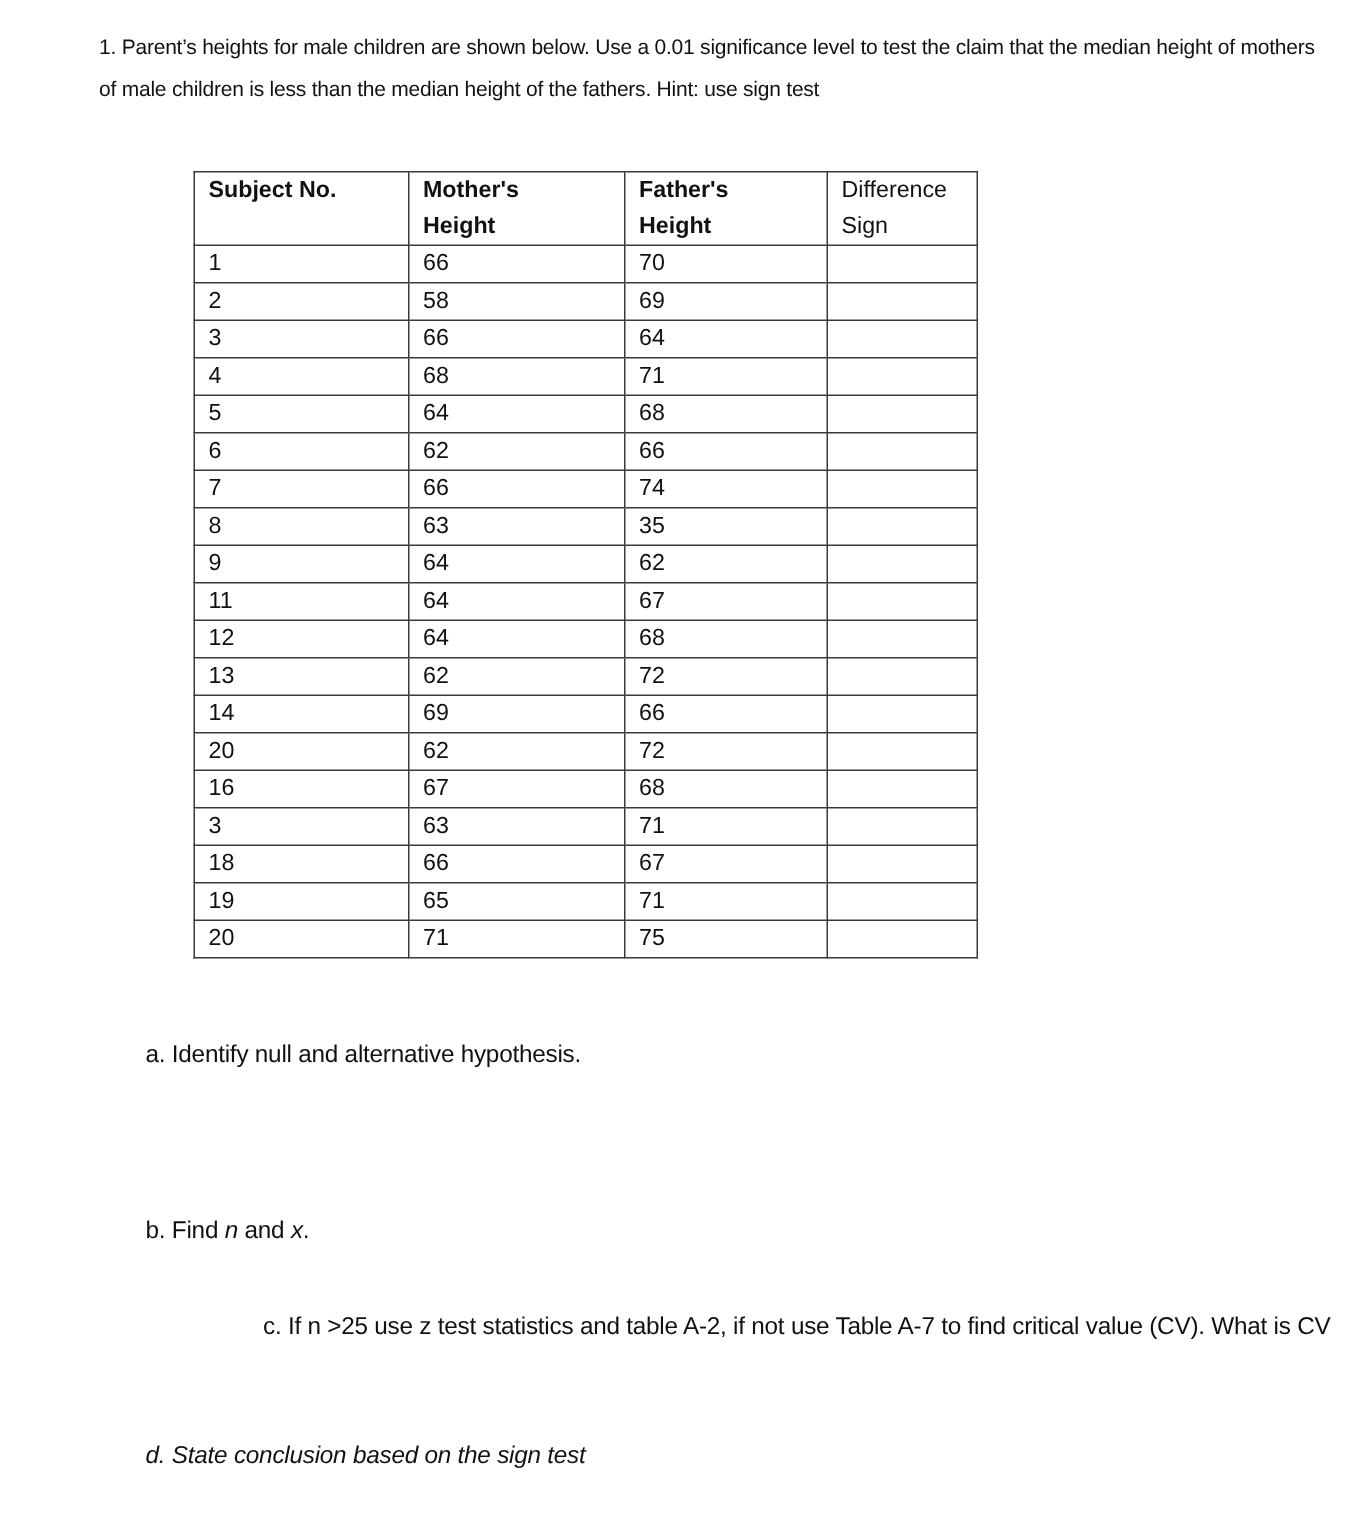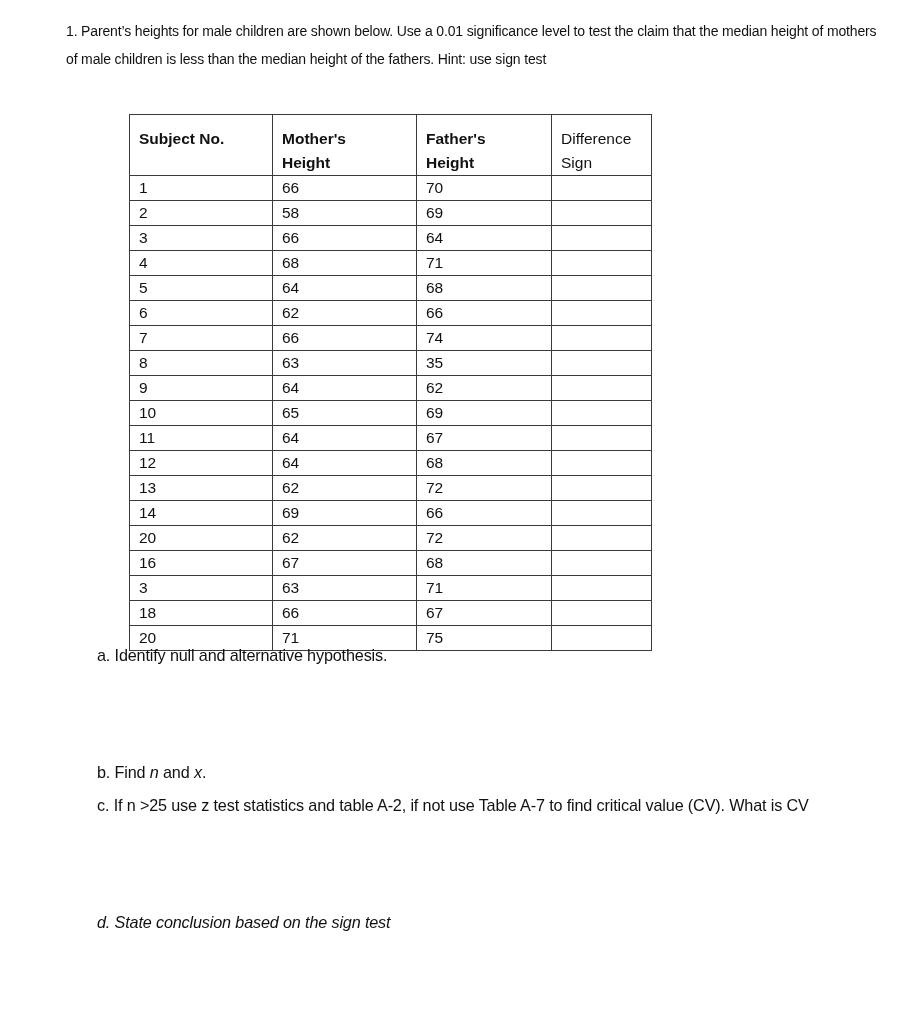--- a/index.html
+++ b/index.html
@@ -34,40 +34,41 @@
     table.data td, table.data th {
       border: 1.3px solid #3a3a3a;
       padding: 0 0 0 9px;
       text-align: left;
       vertical-align: top;
       font-weight: normal;
     }
     table.data th {
       height: 47px;
       line-height: 24px;
-      padding-top: 12px;
+      padding-top: 0px;
     }
     table.data th.bold { font-weight: bold; }
     table.data td {
       height: 23px;
       line-height: 24px;
     }
     .c1 { width: 133px; }
     .c2 { width: 134px; }
     .c3 { width: 125px; margin-left: 31px; }
     .c4 { width: 90px; }
     .q {
       position: absolute;
       font-size: 16.2px;
       line-height: 24px;
       letter-spacing: -0.15px;
+      margin-top: 48px;
     }
     .qa { left: 97px; top: 643px; }
     .qb { left: 97px; top: 760px; }
-    .qc { left: 97px; top: 793px; width: 790px; }
+    .qc { left: 97px; top: 824px; width: 790px; text-align: right; }
     .qc .cont { display: block; padding-left: 17px; }
     .qd { left: 97px; top: 910px; font-style: italic; }
     em { font-style: italic; }
   </style>
 </head>
 <body>
 
 <div class="intro">1. Parent’s heights for male children are shown below. Use a 0.01 significance level to test the claim that the median height of mothers of male children is less than the median height of the fathers. Hint: use sign test</div>
 
 <table class="data">
@@ -139,26 +140,20 @@
         <td class="c3">35</td>
         <td class="c4"></td>
       </tr>
       <tr>
         <td class="c1">9</td>
         <td class="c2">64</td>
         <td class="c3">62</td>
         <td class="c4"></td>
       </tr>
       <tr>
-        <td class="c1">10</td>
-        <td class="c2">65</td>
-        <td class="c3">69</td>
-        <td class="c4"></td>
-      </tr>
-      <tr>
         <td class="c1">11</td>
         <td class="c2">64</td>
         <td class="c3">67</td>
         <td class="c4"></td>
       </tr>
       <tr>
         <td class="c1">12</td>
         <td class="c2">64</td>
         <td class="c3">68</td>
         <td class="c4"></td>
@@ -193,20 +188,26 @@
         <td class="c3">71</td>
         <td class="c4"></td>
       </tr>
       <tr>
         <td class="c1">18</td>
         <td class="c2">66</td>
         <td class="c3">67</td>
         <td class="c4"></td>
       </tr>
       <tr>
+        <td class="c1">19</td>
+        <td class="c2">65</td>
+        <td class="c3">71</td>
+        <td class="c4"></td>
+      </tr>
+      <tr>
         <td class="c1">20</td>
         <td class="c2">71</td>
         <td class="c3">75</td>
         <td class="c4"></td>
       </tr>
     </tbody>
 </table>
 
 <div class="q qa">a. Identify null and alternative hypothesis.</div>
 

